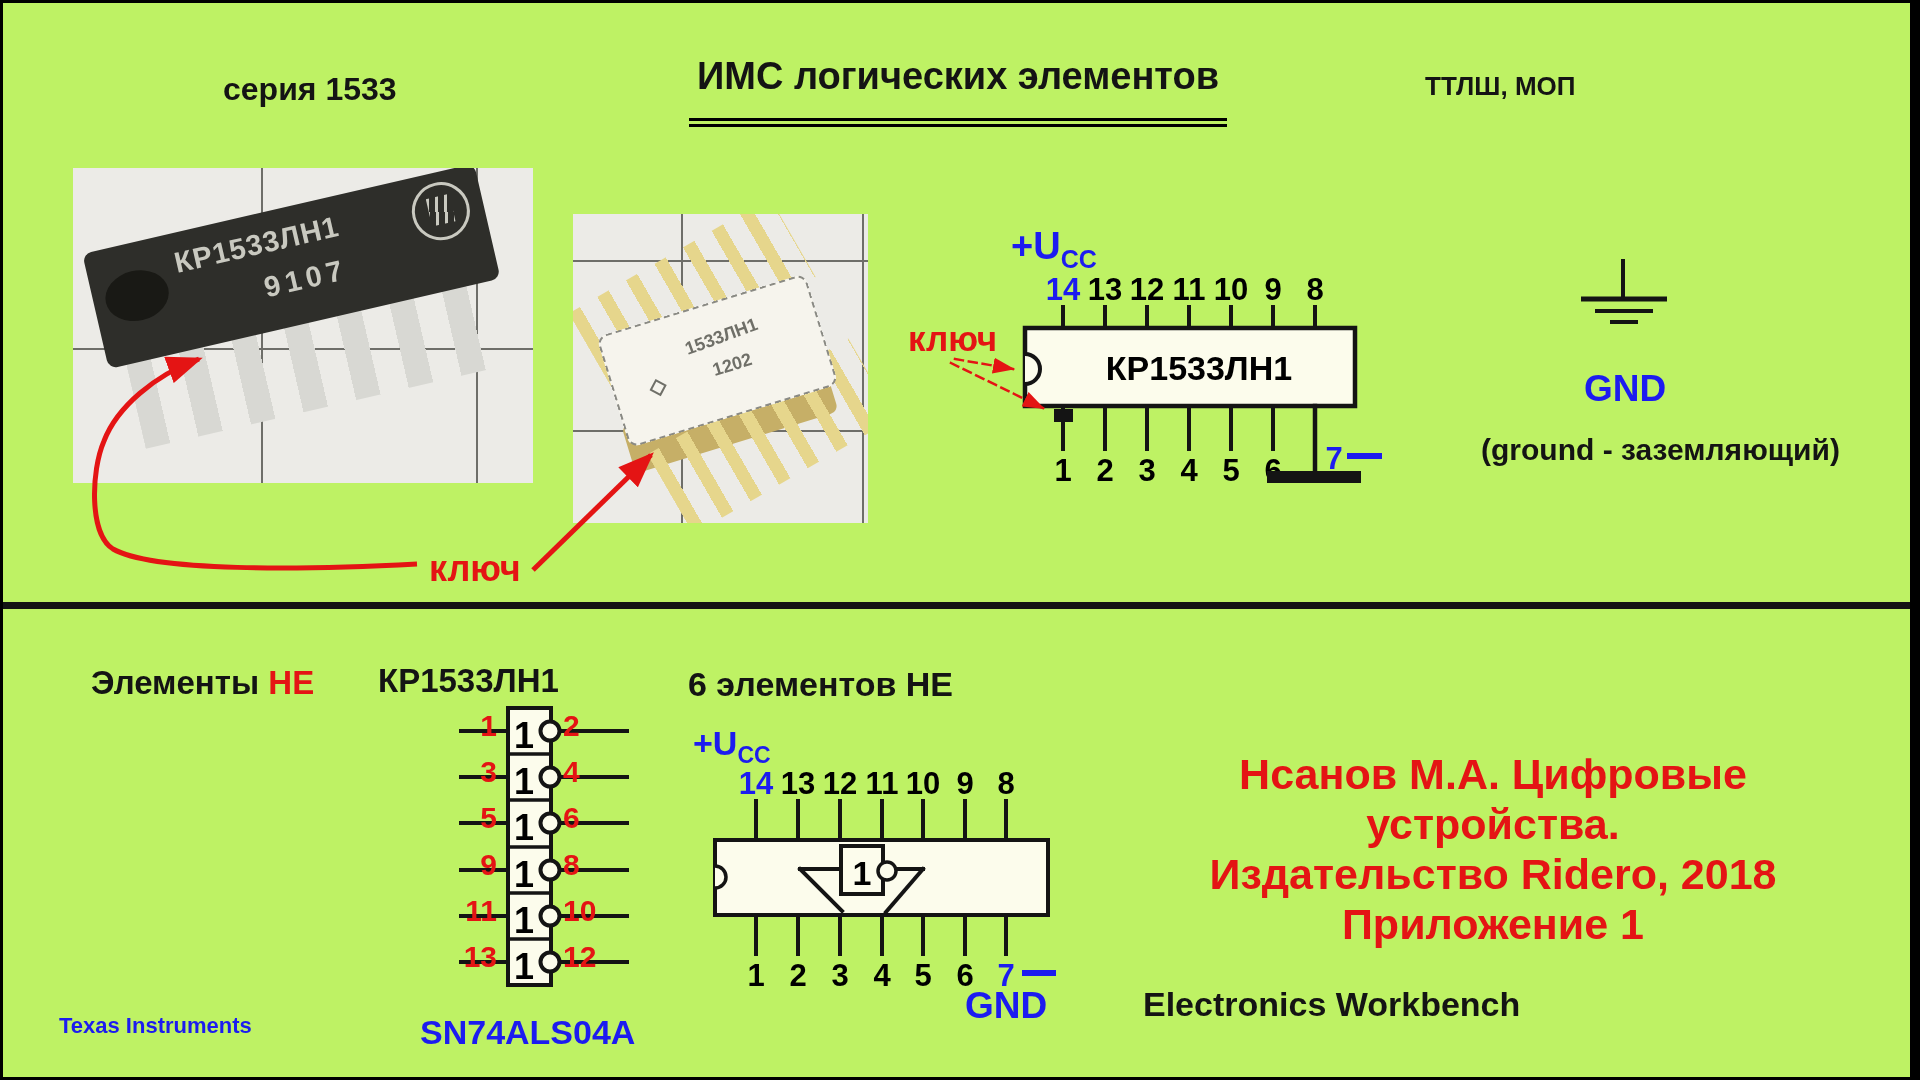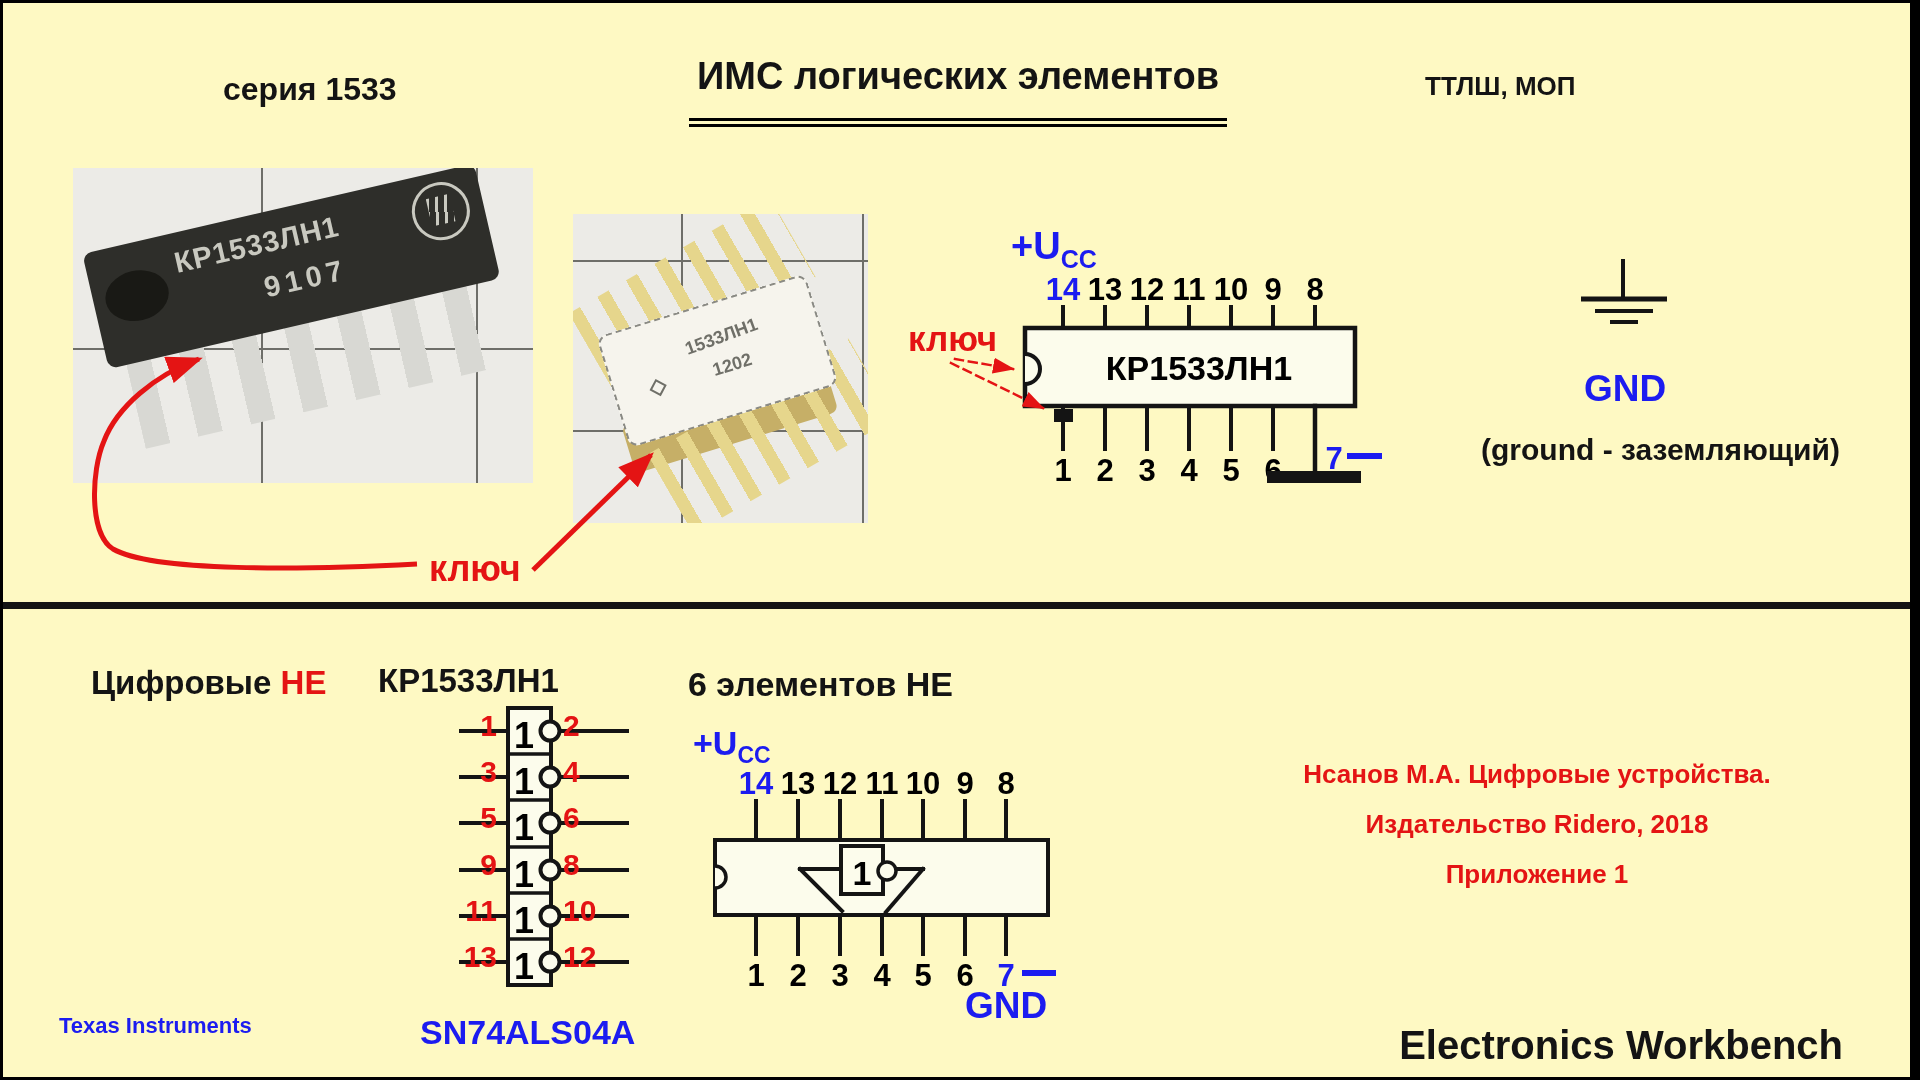--- a/index.html
+++ b/index.html
@@ -1,20 +1,20 @@
 <!DOCTYPE html>
 <html><head>
 <meta charset="utf-8">
 <style>
   html,body{margin:0;padding:0;background:#888;}
   .page{
     position:relative;
     width:1920px;height:1080px;
     box-sizing:border-box;
-    background:#fef9c3;
+    background:#bef264;
     border:3px solid #000;
     border-right:10px solid #000;
     overflow:hidden;
     font-family:"Liberation Sans", sans-serif;
     font-weight:bold;
     color:#141414;
   }
   .abs{position:absolute;}
   .blue{color:#1c1cf0;}
   .red{color:#e41414;}
@@ -49,22 +49,22 @@
     border:2px dashed #8a8a84;border-radius:10px;z-index:2;}
   .chip2 .m1{left:80px;top:24px;font-size:18px;color:#6f6f68;transform:rotate(-3deg);}
   .chip2 .logo{left:34px;top:50px;font-size:22px;color:#6f6f68;}
   .chip2 .m2{left:100px;top:54px;font-size:18px;color:#6f6f68;}
   
   .h-elements{left:88px;top:661px;font-size:33px;}
   .h-chip{left:375px;top:659px;font-size:33px;}
   .h-six{left:685px;top:662px;font-size:34px;}
   .t-manufacturer{left:56px;top:1010px;font-size:22px;}
   .t-part{left:417px;top:1010px;font-size:34px;}
-  .ref-block{left:1184px;top:746px;width:700px;text-align:center;font-size:26px;line-height:50px;}
-  .t-soft{left:1140px;top:982px;width:700px;text-align:right;font-size:40px;margin-top:38px;}
+  .ref-block{left:1140px;top:746px;width:700px;text-align:center;font-size:43px;line-height:50px;}
+  .t-soft{left:1140px;top:982px;width:700px;text-align:left;font-size:34px;}
   .gnd-caption{left:1400px;top:430px;width:515px;text-align:center;font-size:30px;}
   
   .overlay{left:0;top:0;width:1920px;height:1080px;pointer-events:none;z-index:5;}
   svg text{font-family:"Liberation Sans", sans-serif;font-weight:bold;}
 </style>
 </head>
 <body>
 
 <div class="page">
 
@@ -95,21 +95,21 @@
       <div class="abs pins-bottom"></div>
       <div class="abs body">
         <div class="abs m1">1533ЛН1</div>
         <div class="abs logo">◇</div>
         <div class="abs m2">1202</div>
       </div>
     </div>
   </div>
 
   <div class="abs h-elements">
-    <span>Цифровые</span>
+    <span>Элементы</span>
     <span class="red">НЕ</span>
   </div>
   <div class="abs h-chip">КР1533ЛН1</div>
   <div class="abs h-six">6 элементов НЕ</div>
   <div class="abs t-manufacturer blue">Texas Instruments</div>
   <div class="abs t-part blue">SN74ALS04A</div>
 
   <div class="abs ref-block red">
     <div>Нсанов М.А. Цифровые устройства.</div>
     <div>Издательство Ridero, 2018</div>

